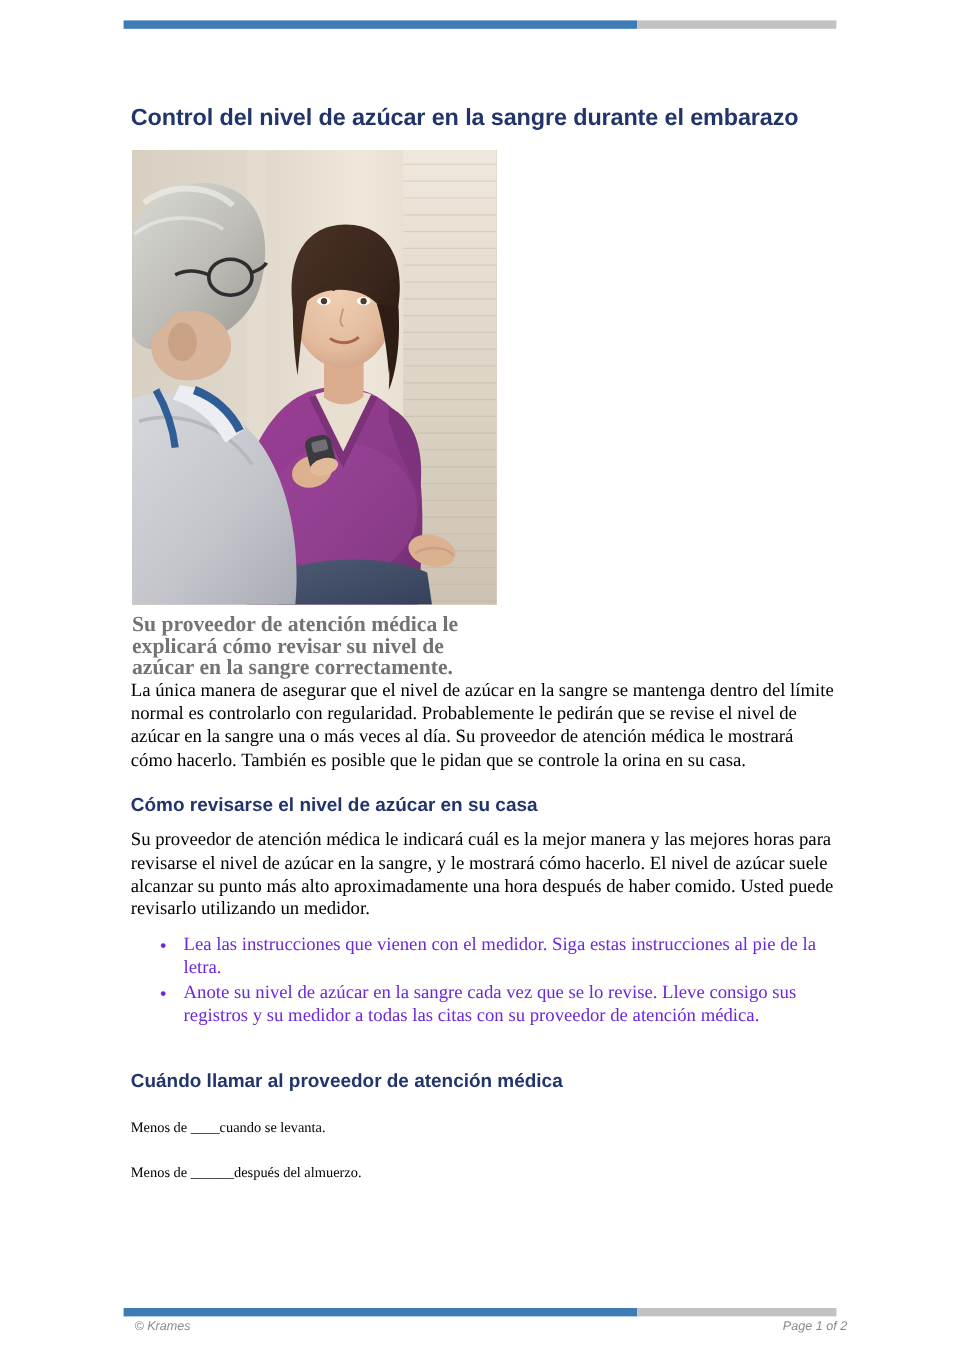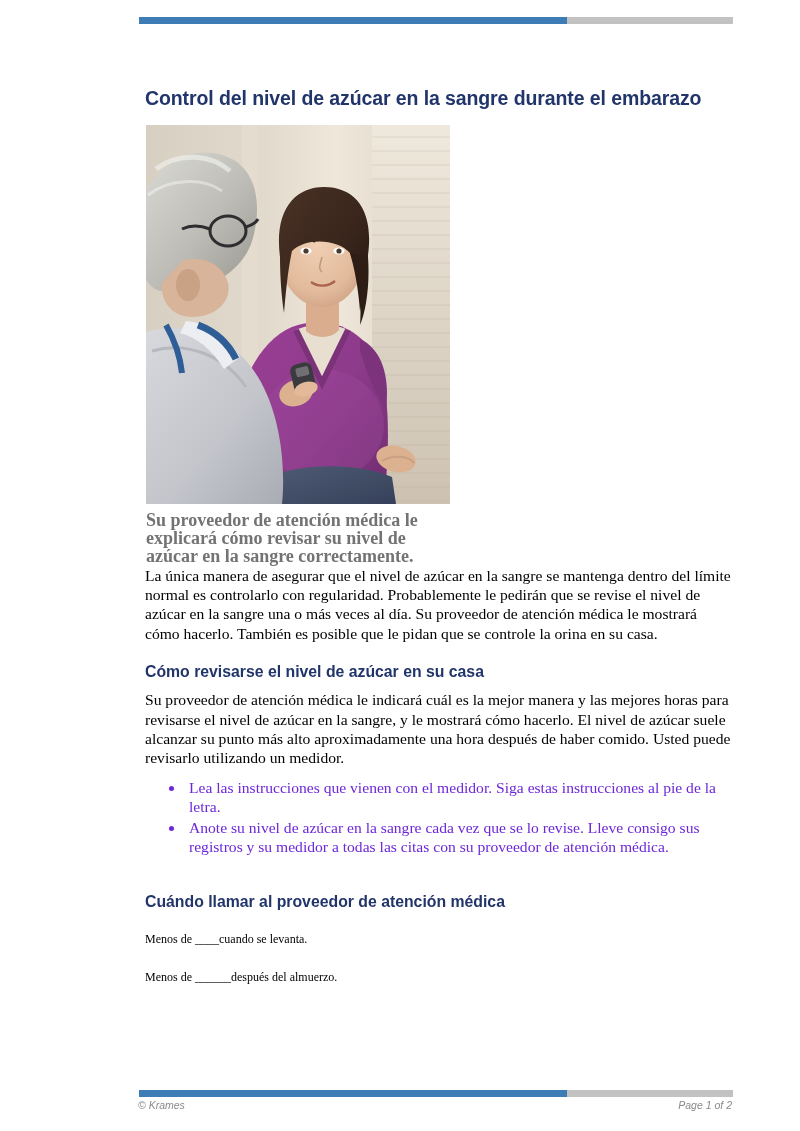--- a/index.html
+++ b/index.html
@@ -13,21 +13,20 @@
     font-family: "Liberation Serif", serif;
     position: relative;
     overflow: hidden;
   }
 
   .page {
     position: relative;
     width: 668px;
     height: 1131px;
     box-sizing: border-box;
-    margin-left: 36px;
   }
 
   
   .rule {
     position: absolute;
     left: 103px;
     width: 594px;
     height: 7px;
     display: flex;
   }
@@ -128,21 +127,21 @@
     color: #000000;
     margin: 18px 0 0 0;
   }
   p.lead-line {
     margin-top: 10px;
   }
 
   
   .footer {
     position: absolute;
-    left: 102px;
+    left: 112px;
     top: 1099px;
     width: 594px;
     display: flex;
     justify-content: space-between;
     align-items: flex-end;
     font-family: "Liberation Sans", sans-serif;
     font-style: italic;
     font-size: 10.5px;
     color: #8a8a8a;
   }

